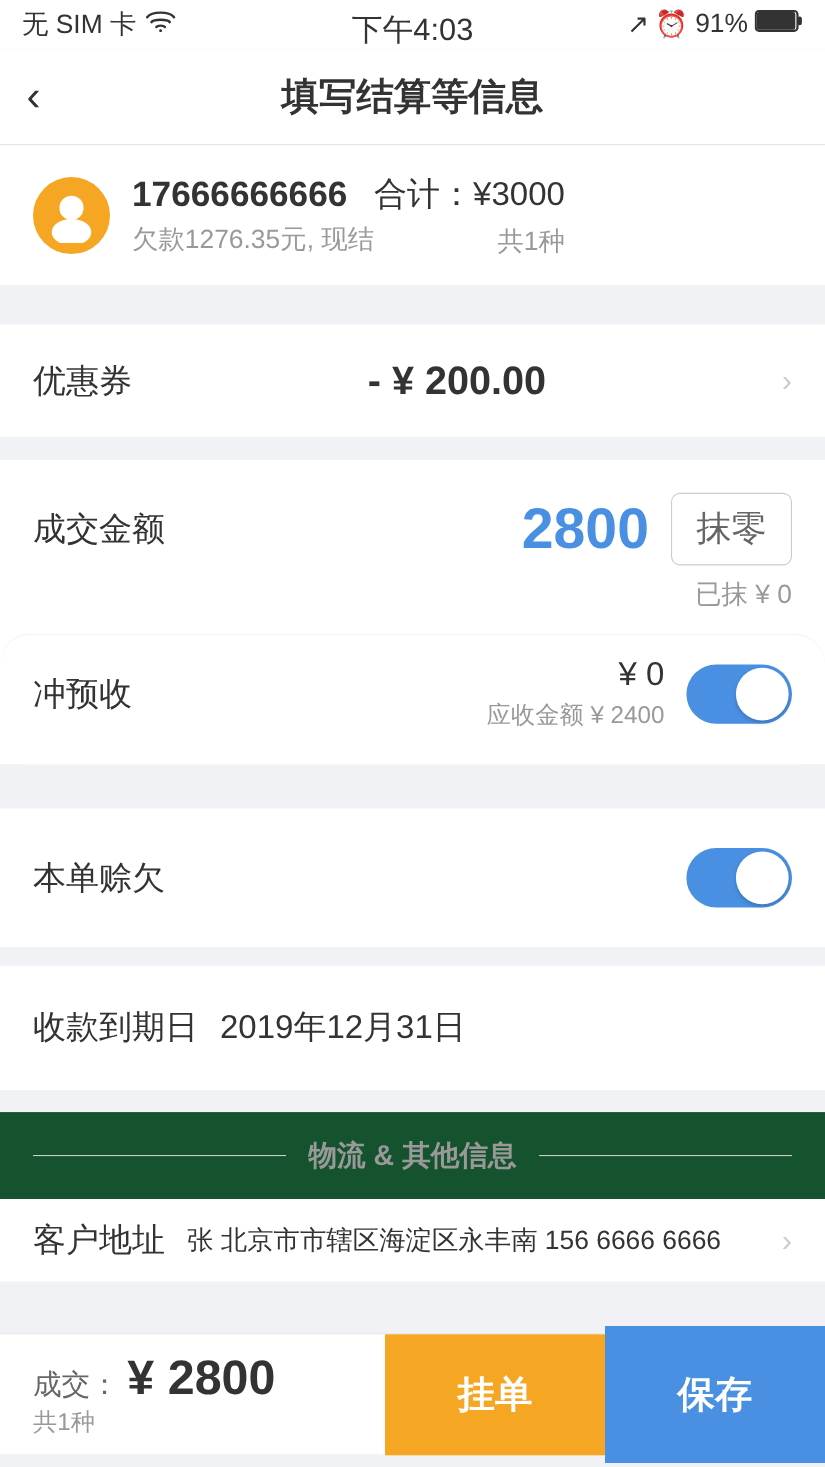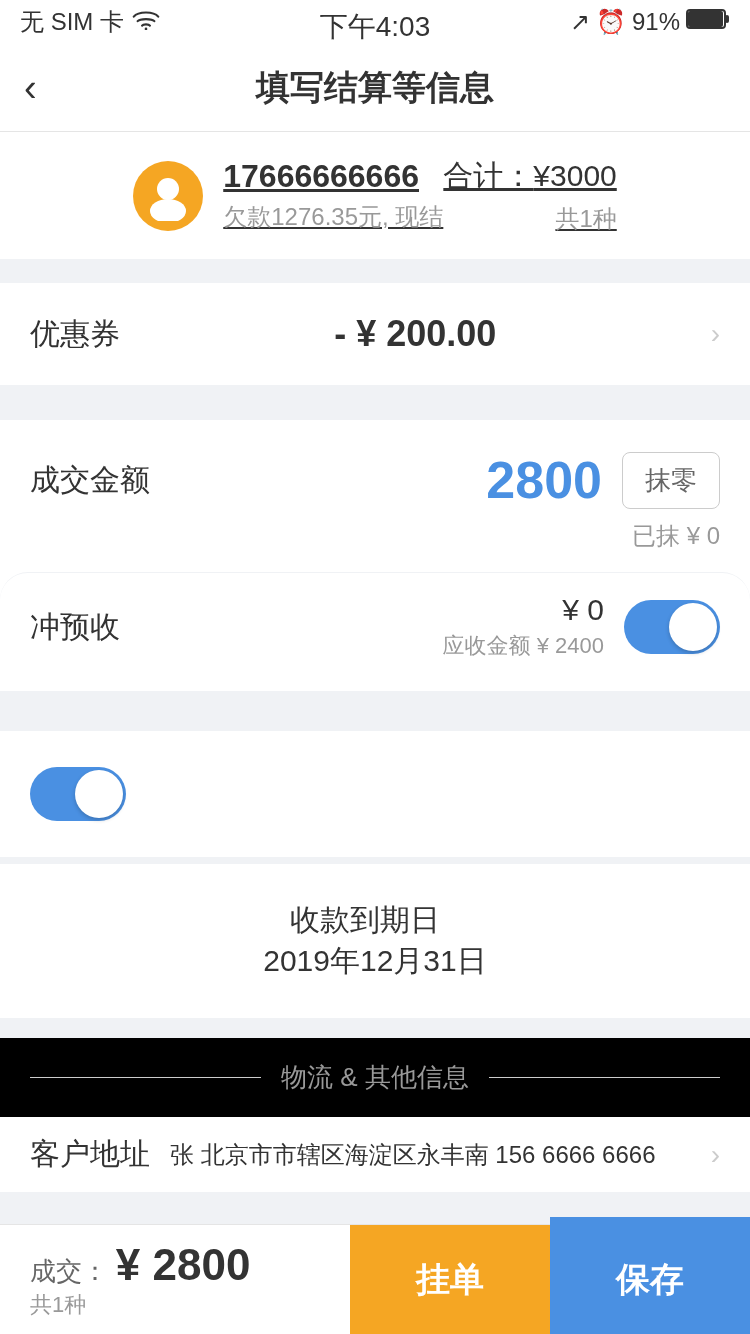--- a/index.html
+++ b/index.html
@@ -76,23 +76,22 @@
       width: 750px;
       padding-bottom: 120px;
     }
 
     
     .customer-card {
       background: #fff;
       padding: 24px 30px;
       display: flex;
       align-items: center;
-      justify-content: center;
-      margin-bottom: 24px;
-      text-decoration: underline;
+      justify-content: flex-start;
+      margin-bottom: 36px;
     }
     .customer-left {
       display: flex;
       align-items: center;
       gap: 20px;
     }
     .avatar {
       width: 70px;
       height: 70px;
       border-radius: 50%;
@@ -163,21 +162,20 @@
     }
     .chevron-right {
       font-size: 28px;
       color: #ccc;
     }
 
     
     .amount-section {
       background: #fff;
       margin-bottom: 0;
-      margin-top: 14px;
     }
     .amount-row {
       display: flex;
       align-items: center;
       justify-content: space-between;
       padding: 30px 30px 10px 30px;
     }
     .amount-label {
       font-size: 30px;
       color: #333;
@@ -189,21 +187,21 @@
     }
     .amount-value {
       font-size: 52px;
       font-weight: 700;
       color: #4a90e2;
     }
     .round-btn {
       border: 1px solid #ccc;
       border-radius: 8px;
       padding: 10px 22px;
-      font-size: 26px;
+      font-size: 32px;
       color: #666;
       background: #fff;
       cursor: pointer;
     }
     .amount-sub {
       text-align: right;
       padding: 0 30px 20px 30px;
       font-size: 24px;
       color: #999;
     }
@@ -271,42 +269,42 @@
       padding: 36px 30px;
       margin-top: 20px;
     }
 
     
     .due-date-row {
       background: #fff;
       display: flex;
       align-items: center;
       padding: 36px 30px;
-      margin-top: 6px;
+      margin-top: 16px;
       border-top: 1px solid #f0f2f5;
-      flex-direction: column;
     }
     .due-date-label {
       font-size: 30px;
       color: #333;
       margin-right: 20px;
     }
     .due-date-value {
       font-size: 30px;
       color: #333;
     }
 
     
     .section-header {
-      background: #000000;
+      background: #14532d;
       display: flex;
       align-items: center;
       justify-content: center;
       padding: 22px 30px;
       margin-top: 20px;
+      font-weight: bold;
     }
     .section-header-line {
       flex: 1;
       height: 1px;
       background: #ccc;
     }
     .section-header-text {
       font-size: 26px;
       color: #999;
       margin: 0 20px;
@@ -330,21 +328,21 @@
       font-size: 24px;
       color: #333;
       flex: 1;
       margin: 0 20px;
       line-height: 1.5;
     }
 
     
     .bottom-bar {
       position: fixed;
-      bottom: 0;
+      bottom: 12px;
       left: 0;
       width: 750px;
       height: 110px;
       background: #fff;
       display: flex;
       align-items: center;
       border-top: 1px solid #e5e5e5;
     }
     .bottom-summary {
       flex: 1;
@@ -480,20 +478,21 @@
         <div class="toggle">
           <div class="toggle-knob"></div>
         </div>
       </div>
     </div>
   </div>
 
   <div class="divider-gray"></div>
 
   <div class="debt-row">
+    <span class="row-label">本单赊欠</span>
     <div class="toggle">
       <div class="toggle-knob"></div>
     </div>
   </div>
 
   <div class="due-date-row">
     <span class="due-date-label">收款到期日</span>
     <span class="due-date-value">2019年12月31日</span>
   </div>
 

